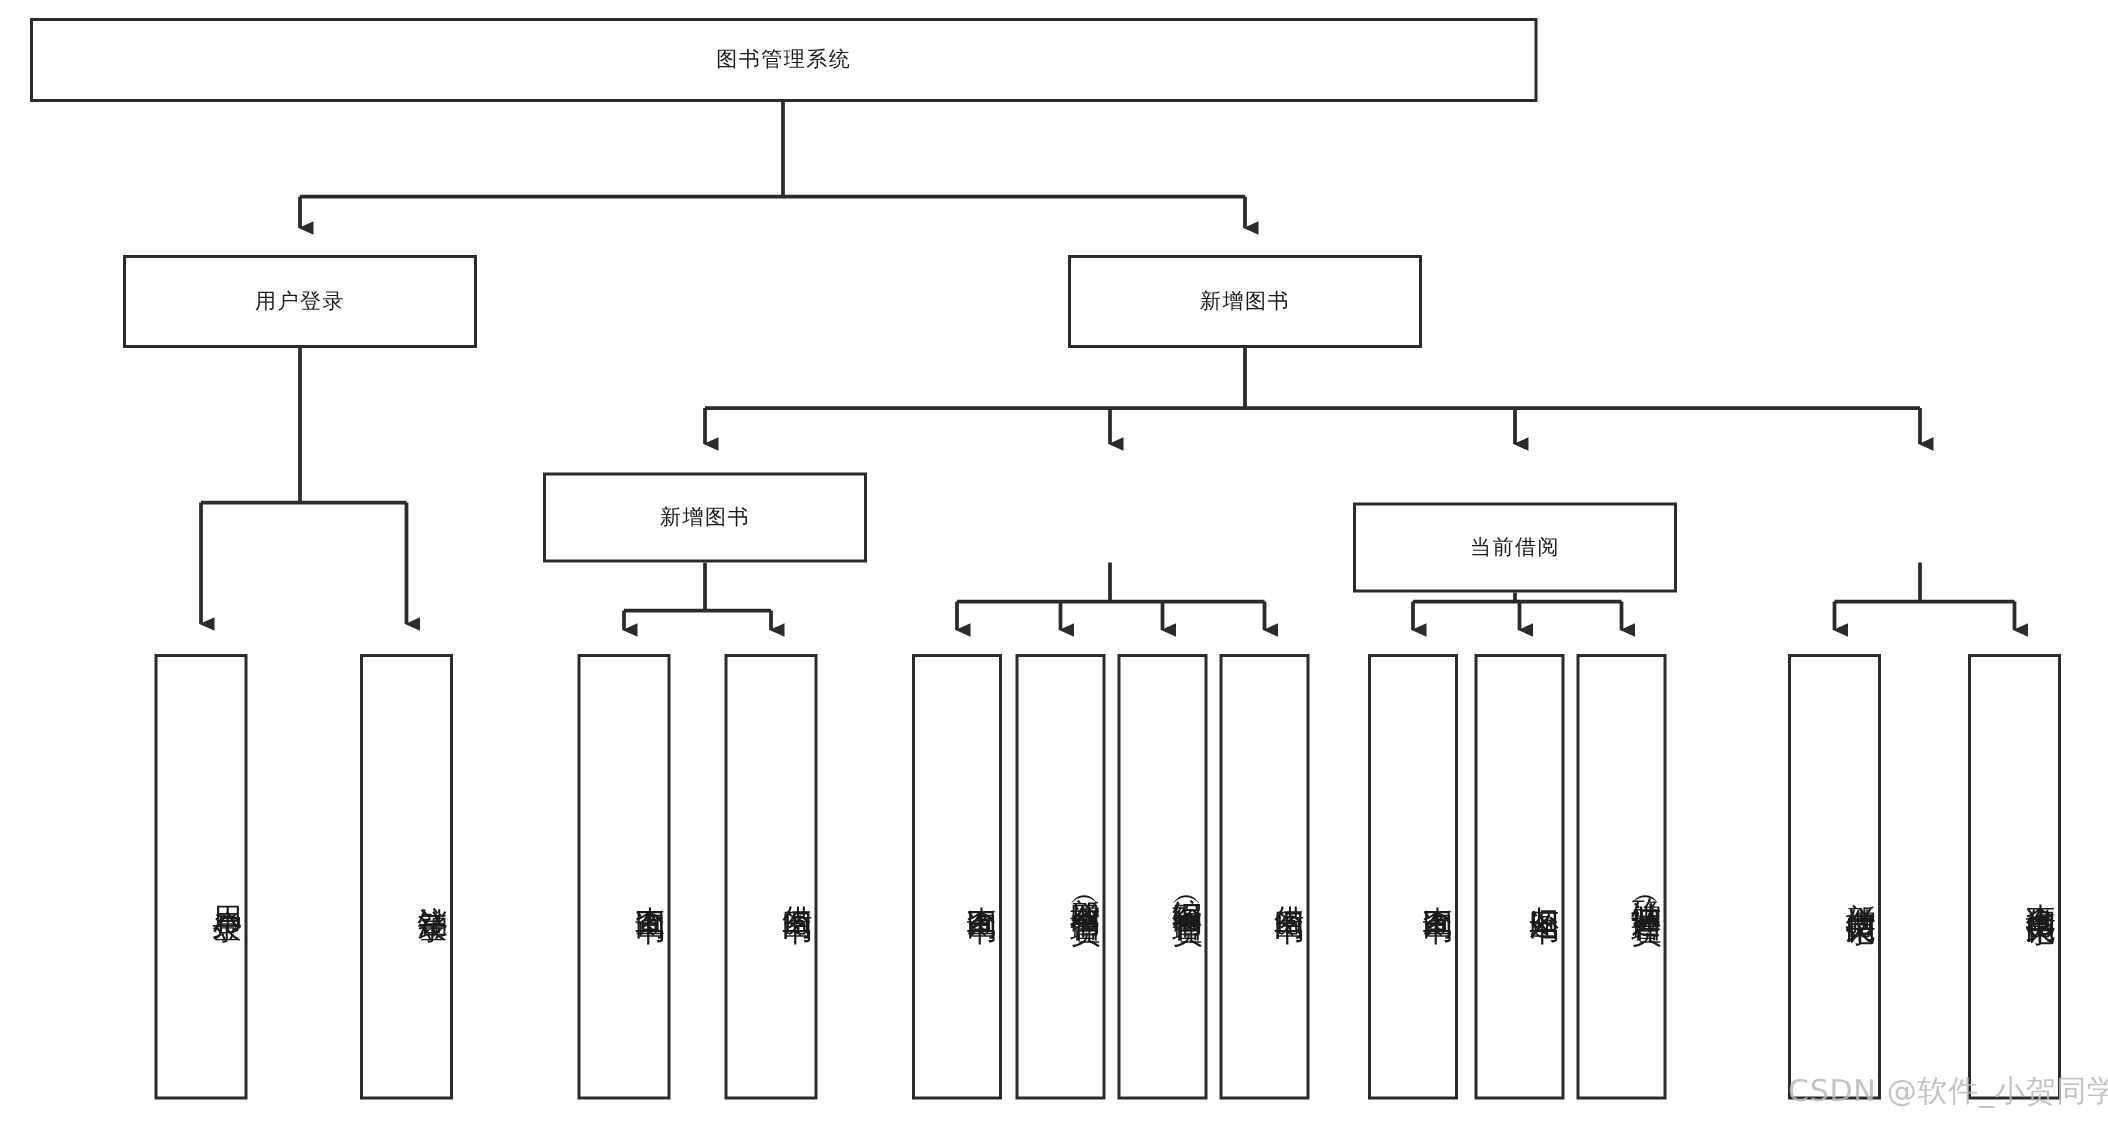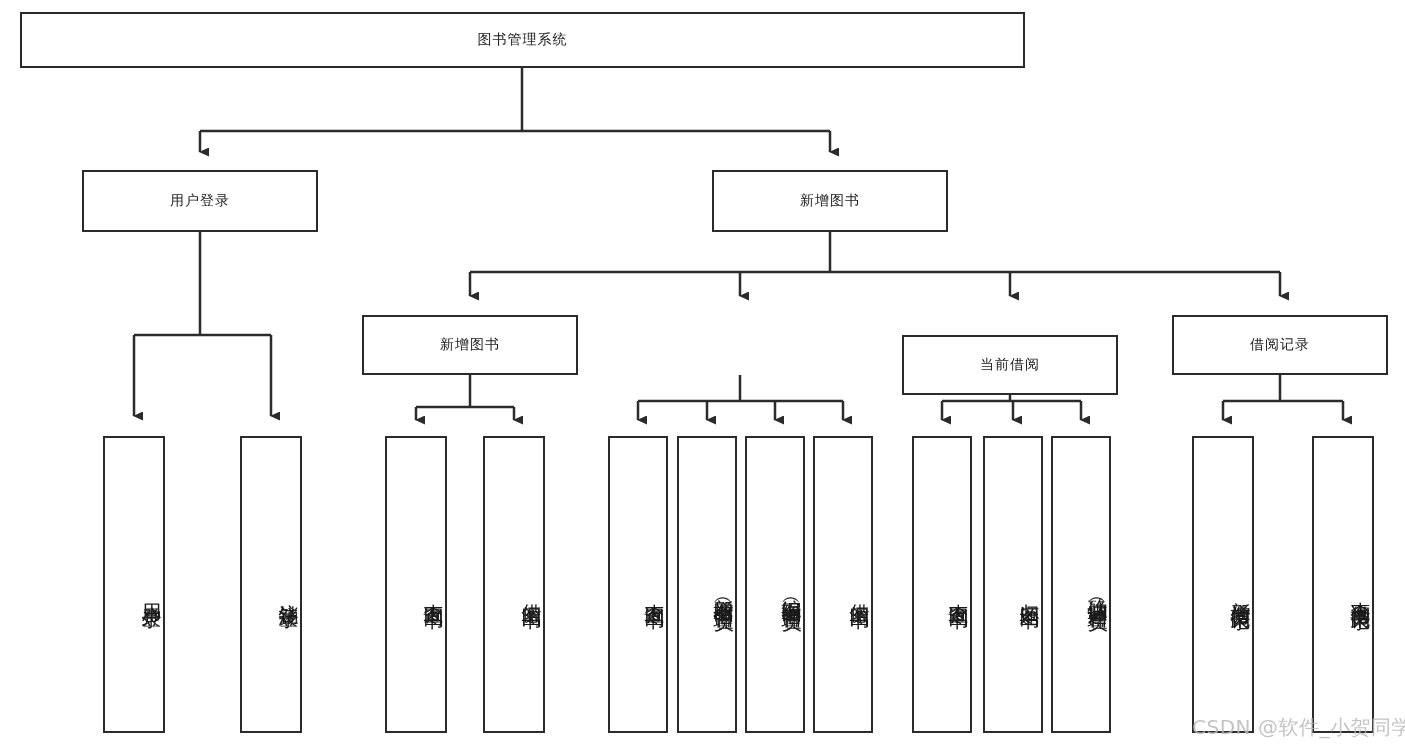--- a/index.html
+++ b/index.html
@@ -133,23 +133,20 @@
   <div class="node horiz" style="left:712px;top:170px;width:236px;height:62px;">
     <span>新增图书</span>
   </div>
 
   <div class="node horiz" style="left:362px;top:315px;width:216px;height:60px;">
     <span>新增图书</span>
   </div>
   <div class="node horiz" style="left:902px;top:315px;width:216px;height:60px;margin-top:20px;">
     <span>当前借阅</span>
   </div>
-  <div class="node horiz" style="left:1172px;top:315px;width:216px;height:60px;">
-    <span>借阅记录</span>
-  </div>
 
   <div class="node vert" style="left:103px;top:436px;width:62px;height:297px;">
     <span class="vtext">用户登录</span>
   </div>
   <div class="node vert" style="left:240px;top:436px;width:62px;height:297px;">
     <span class="vtext">注销登录</span>
   </div>
 
   <div class="node vert" style="left:385px;top:436px;width:62px;height:297px;">
     <span class="vtext">查询图书</span>

